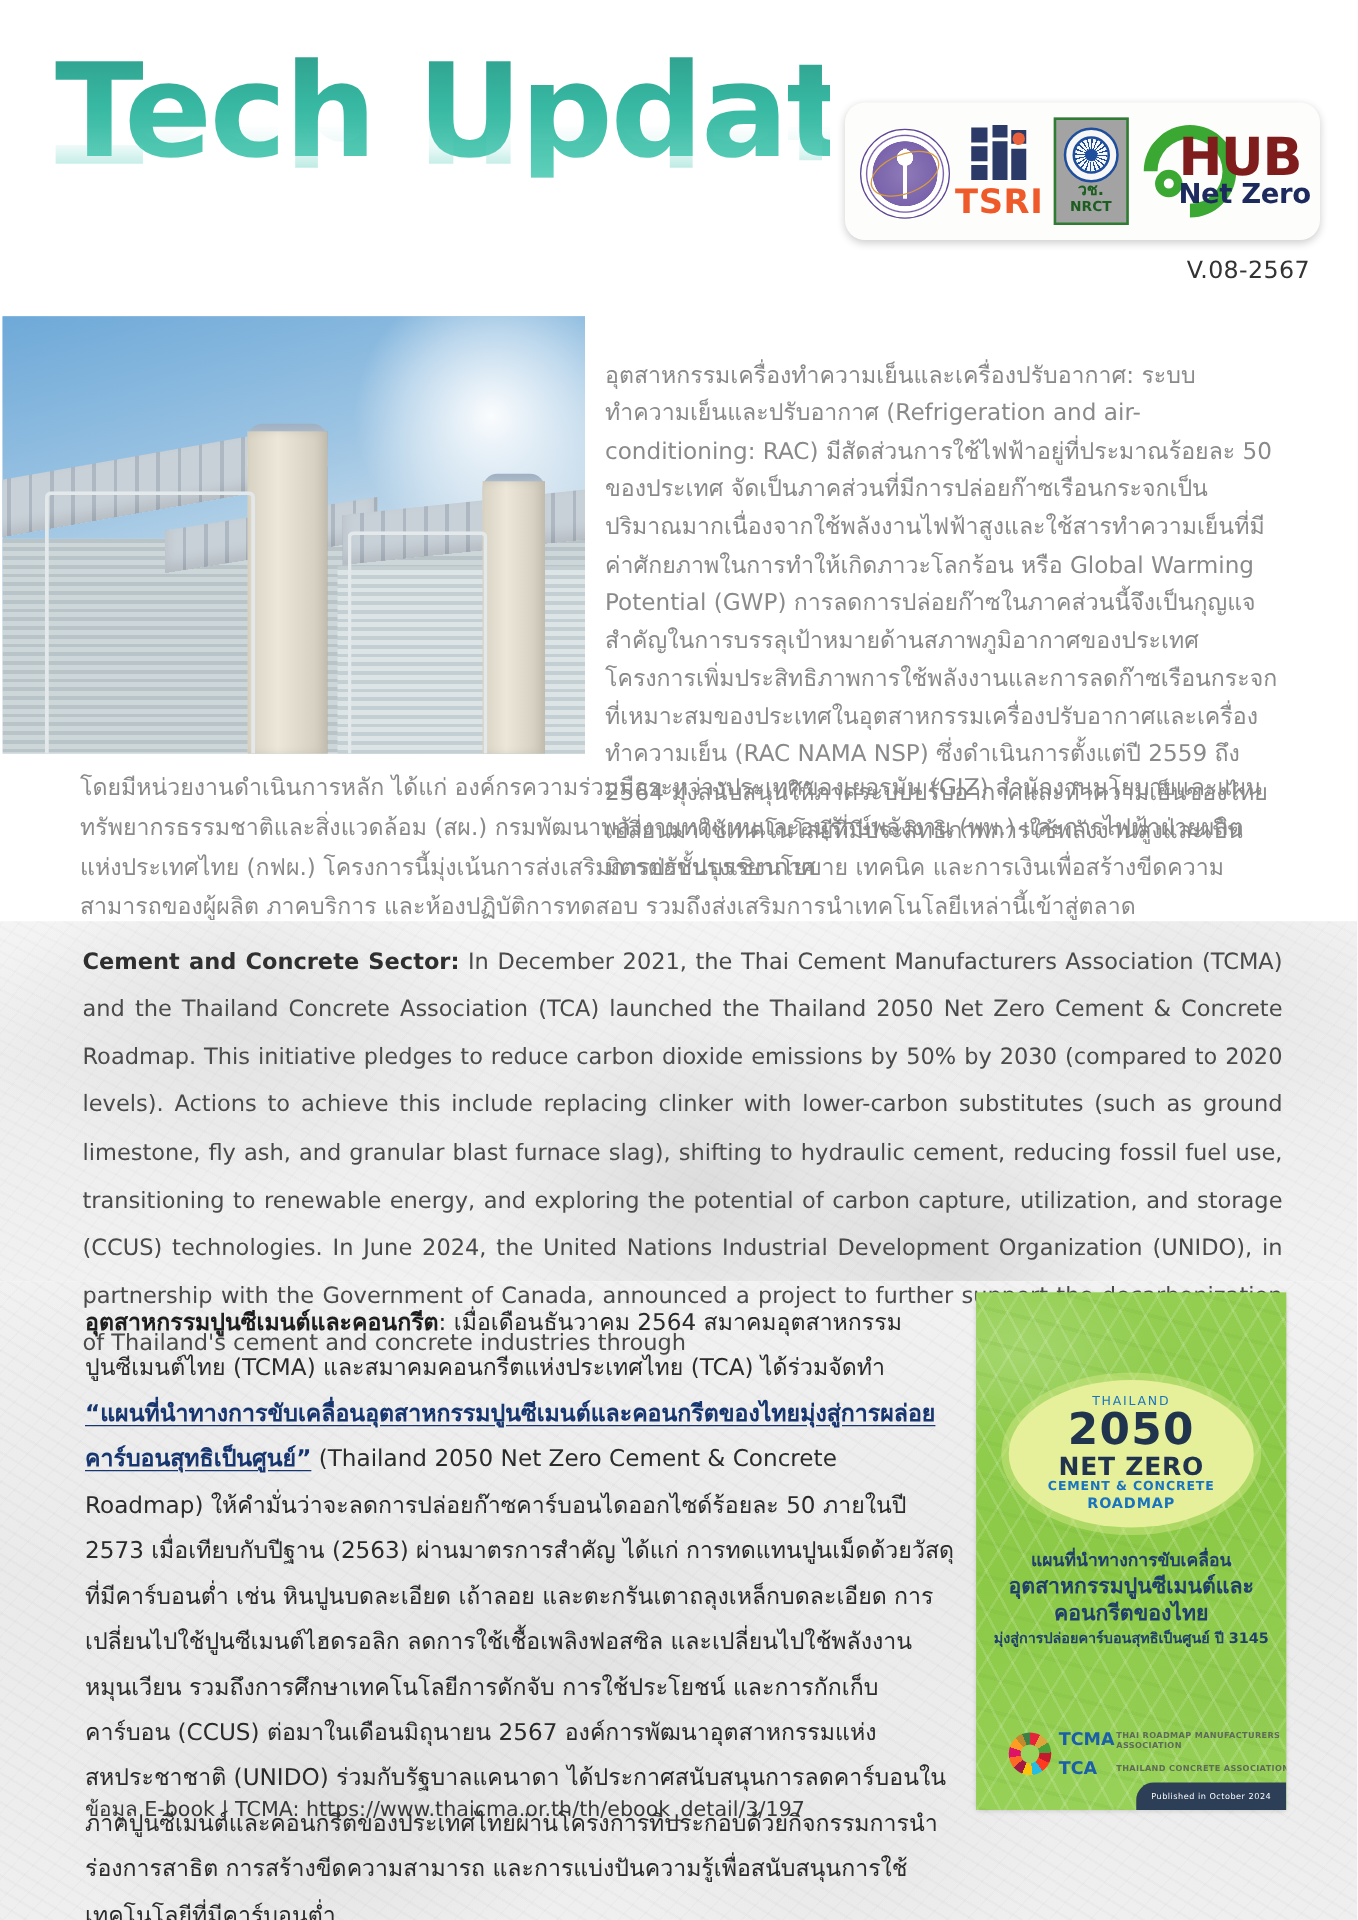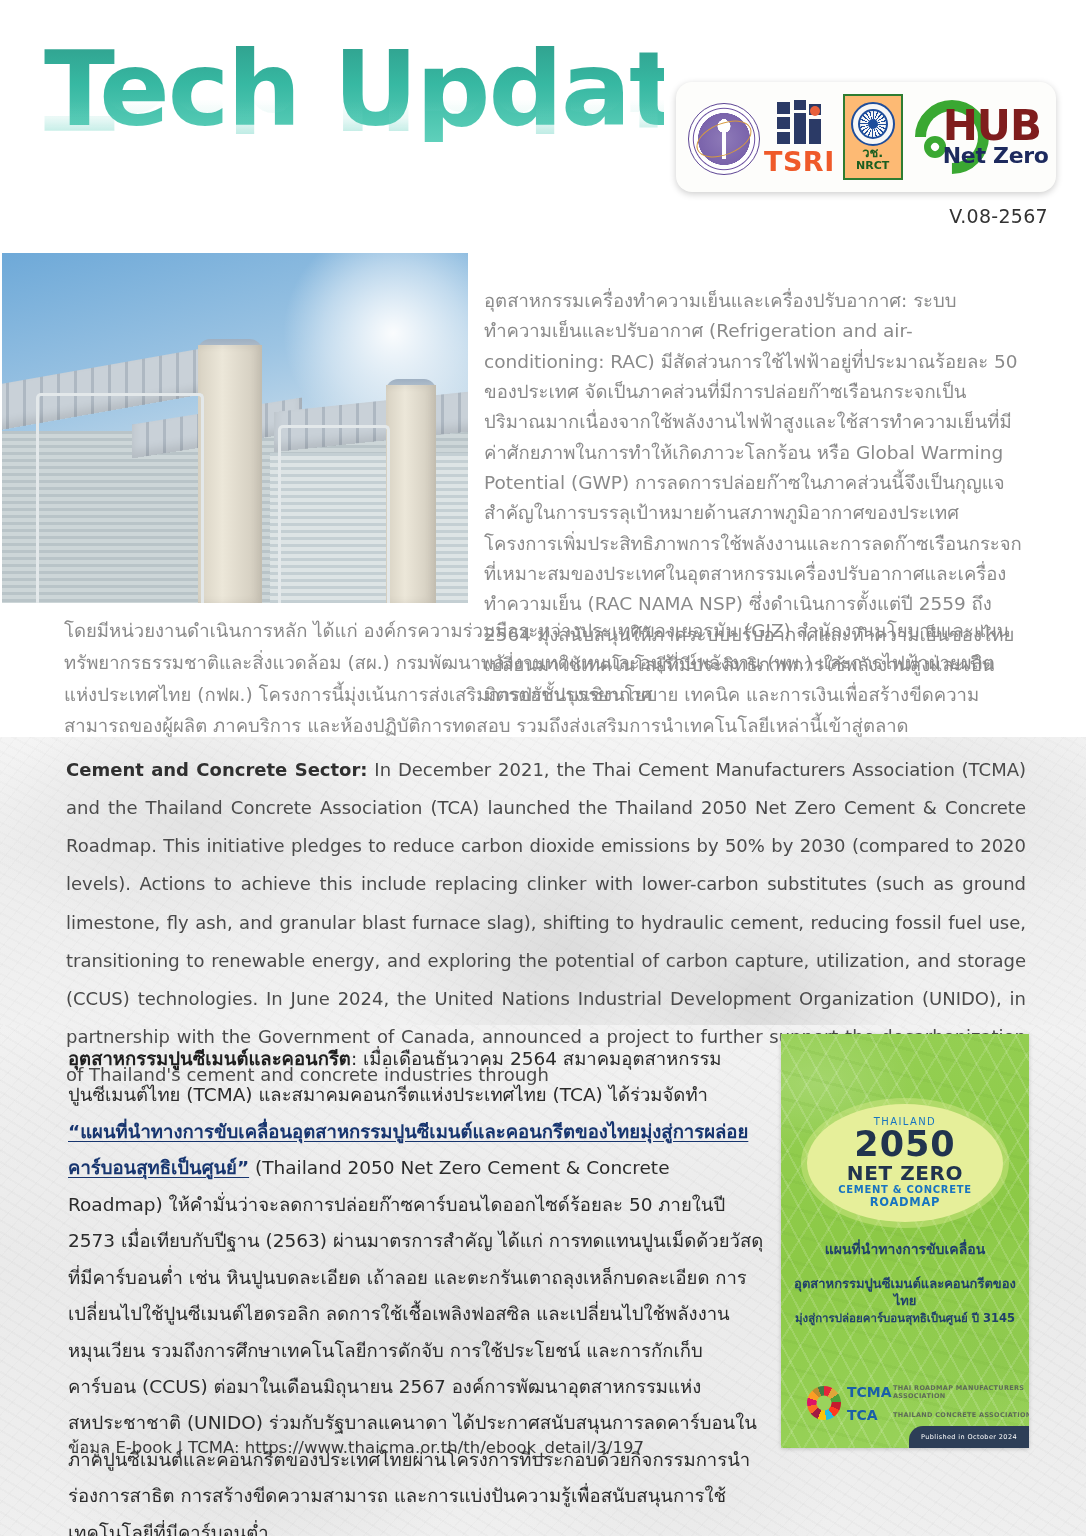--- a/index.html
+++ b/index.html
@@ -143,21 +143,21 @@
     color: #ef5a2a;
     font-size: 27px;
     font-weight: 700;
     letter-spacing: 0.5px;
     line-height: 1;
     margin-top: 2px;
   }
 
   .logo-nrct {
     width: 60px; height: 86px;
-    background: #fdba74;
+    background: #a3a3a3;
     border: 2px solid #2e7d32;
     display: flex;
     flex-direction: column;
     align-items: center;
     justify-content: center;
     flex: none;
     padding: 2px;
   }
   .nrct-wheel {
     width: 44px; height: 44px;
@@ -457,21 +457,21 @@
   .cover .thaiblock {
     position: absolute;
     left: 0; top: 206px;
     width: 248px;
     text-align: center;
     color: #20406b;
     line-height: 1.3;
     padding: 0 6px;
   }
   .cv-t1 { font-size: 14px; font-weight: 700; }
-  .cv-t2 { font-size: 13px; font-weight: 700; margin-top: 18px; }
+  .cv-t2 { font-size: 17px; font-weight: 700; margin-top: 0; }
   .cv-t3 { font-size: 11.5px; font-weight: 700; margin-top: 1px; }
 
   .cover .footrow {
     position: absolute;
     left: 16px; bottom: 26px;
     width: 248px;
     padding: 0 10px;
     display: flex;
     align-items: center;
     gap: 6px;

